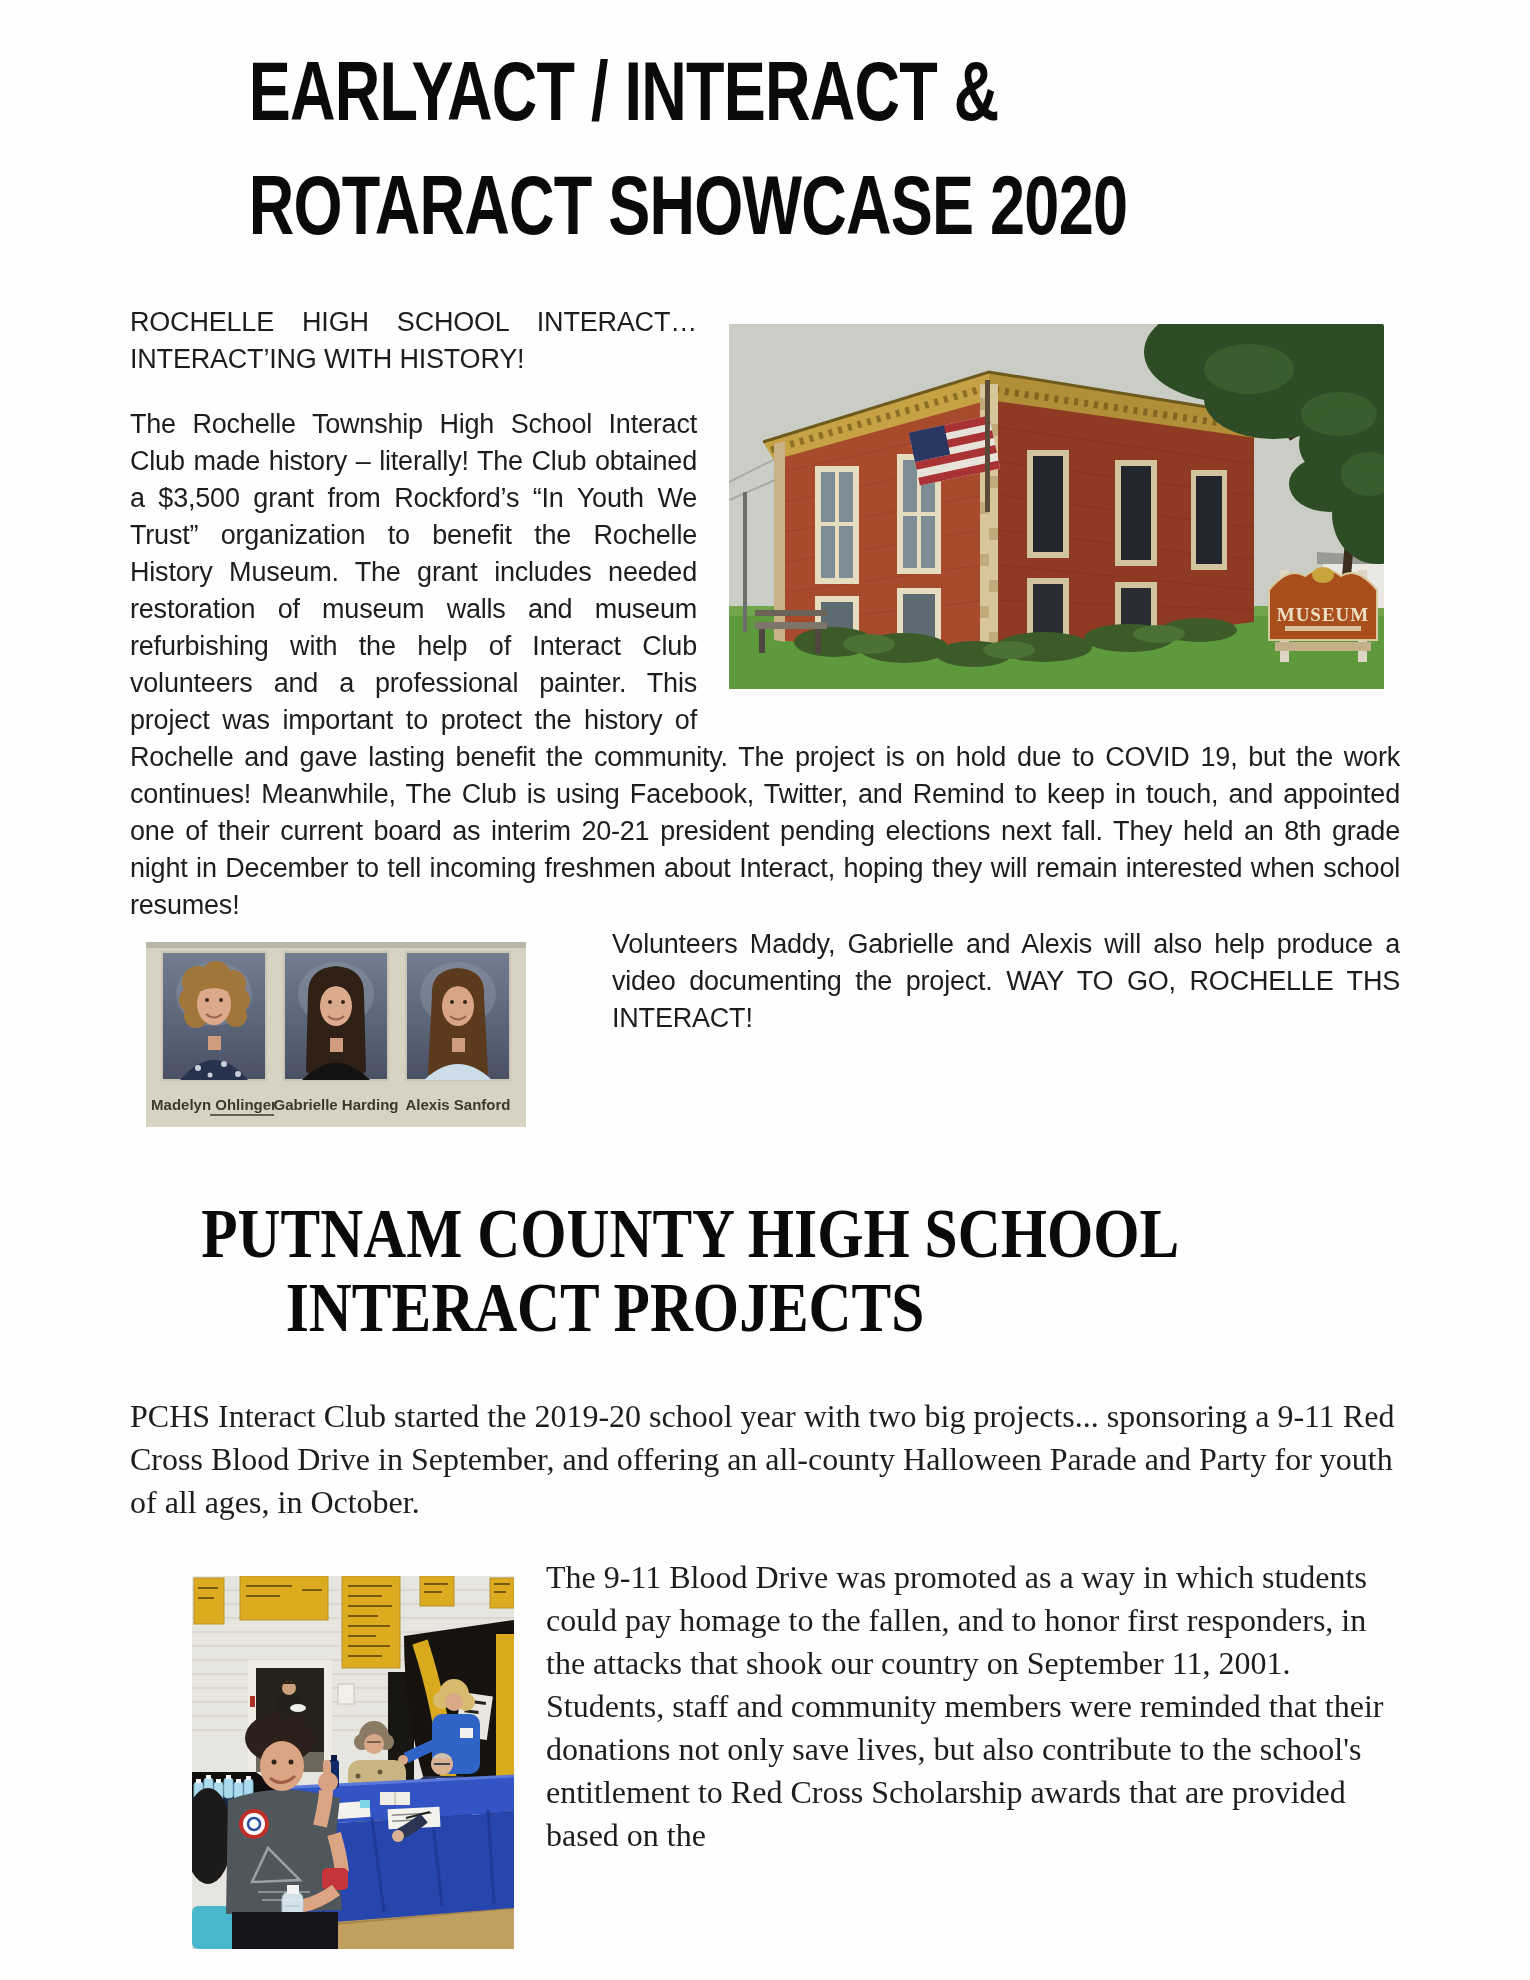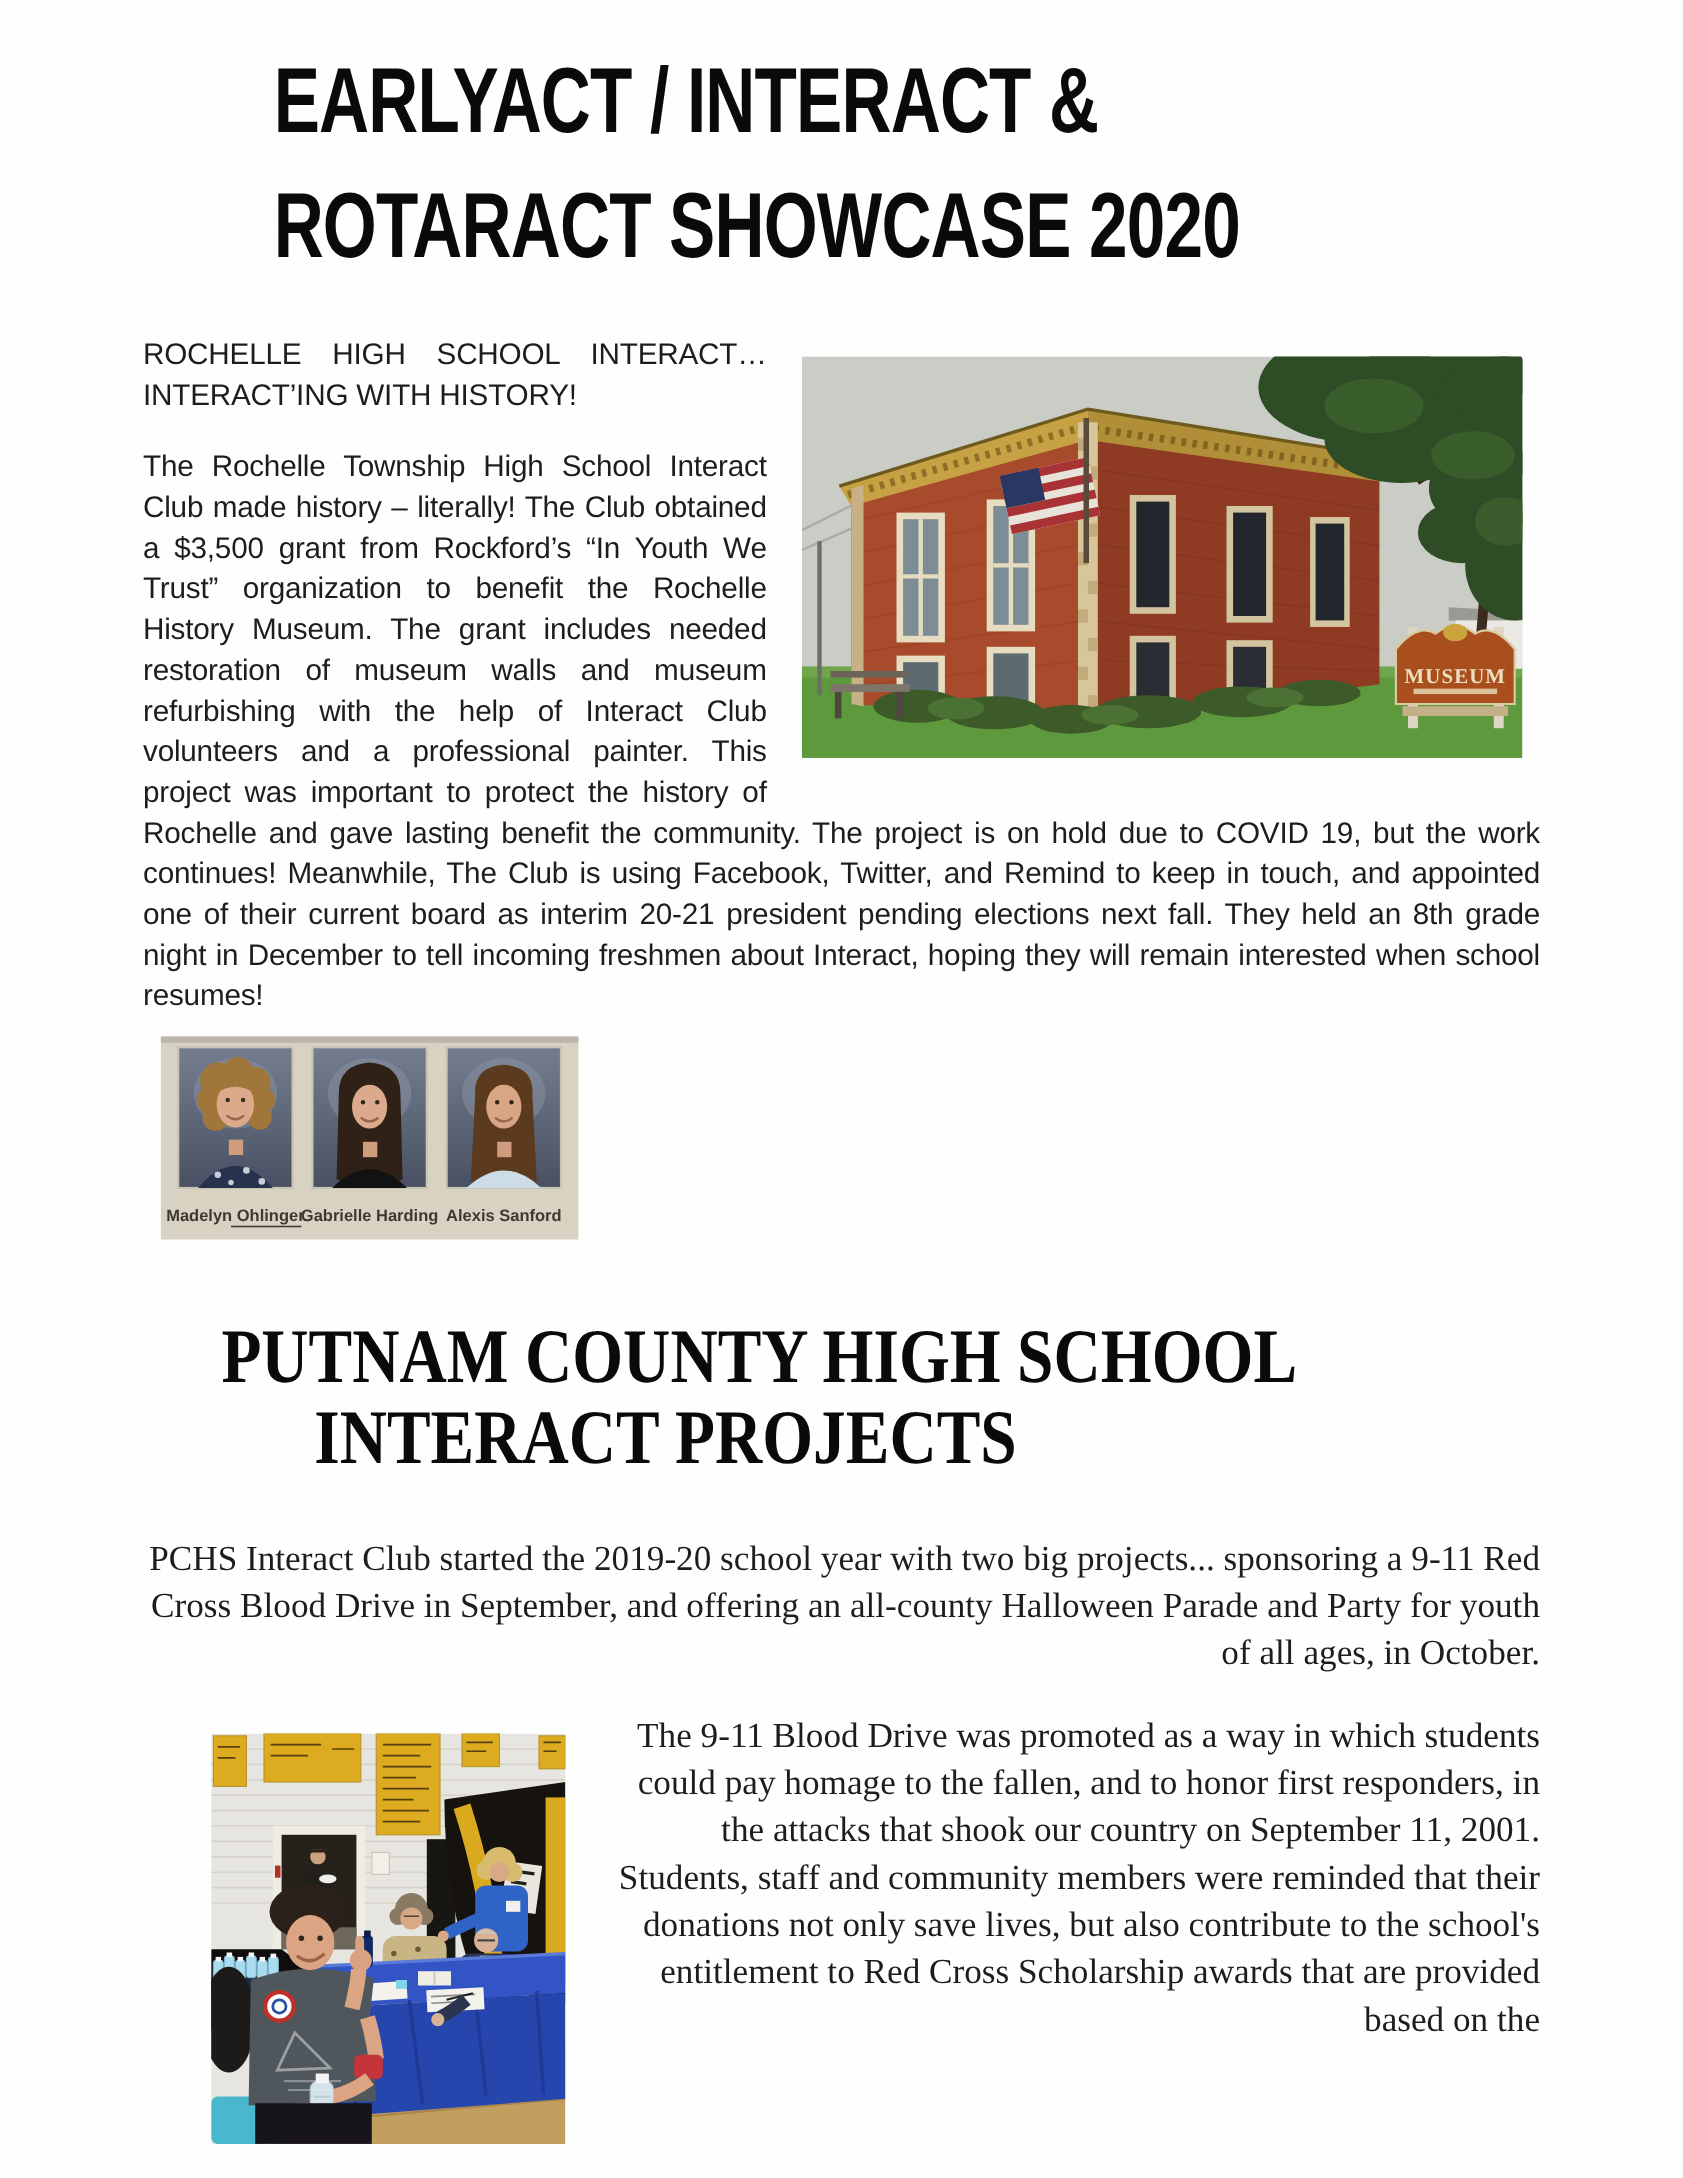--- a/index.html
+++ b/index.html
@@ -36,21 +36,21 @@
   .a2-heading{width:950px;margin:46px 0 0 0;text-align:center;}
   .a2-heading-line{
     display:block;
     font-family:"Liberation Serif",serif;
     font-weight:bold;
     font-size:70px;line-height:74px;
     white-space:nowrap;
     transform:scaleX(0.85);
     color:#0a0a0a;
   }
-  .serif-p{font-family:"Liberation Serif",serif;font-size:32px;line-height:43px;margin:0;text-align:right;}
+  .serif-p{font-family:"Liberation Serif",serif;font-size:32px;line-height:43px;margin:0;text-align:left;}
   .a2-intro{margin-top:50px;}
   .b-row{margin-top:30px;}
   .fig-blood{float:left;width:322px;height:373px;margin:4px 16px 8px 46px;}
   .b-text{overflow:hidden;margin-top:32px;}
 </style>
 </head>
 <body>
 
 <div class="page">
 
@@ -251,20 +251,21 @@
             <path d="M278,138 Q312,106 346,138 Z" fill="#ccdde8"></path>
           </g>
           <g font-family="Liberation Sans, sans-serif" font-size="15" font-weight="bold" fill="#3f382e" text-anchor="middle">
             <text x="68" y="168">Madelyn Ohlinger</text>
             <text x="190" y="168">Gabrielle Harding</text>
             <text x="312" y="168">Alexis Sanford</text>
           </g>
           <line x1="64" y1="173" x2="128" y2="173" stroke="#3f382e" stroke-width="1.5"></line>
         </svg>
       </figure>
+      <p class="sans-p vol-text">Volunteers Maddy, Gabrielle and Alexis will also help produce a video documenting the project. WAY TO GO, ROCHELLE THS INTERACT!</p>
     </div>
   </section>
 
   <section class="a2">
     <h2 class="a2-heading" style="font-weight:normal;">
       <span class="a2-heading-line">PUTNAM COUNTY HIGH SCHOOL</span>
       <span class="a2-heading-line">INTERACT PROJECTS</span>
     </h2>
 
     <p class="serif-p a2-intro">PCHS Interact Club started the 2019-20 school year with two big projects... sponsoring a 9-11 Red Cross Blood Drive in September, and offering an all-county Halloween Parade and Party for youth of all ages, in October.</p>

